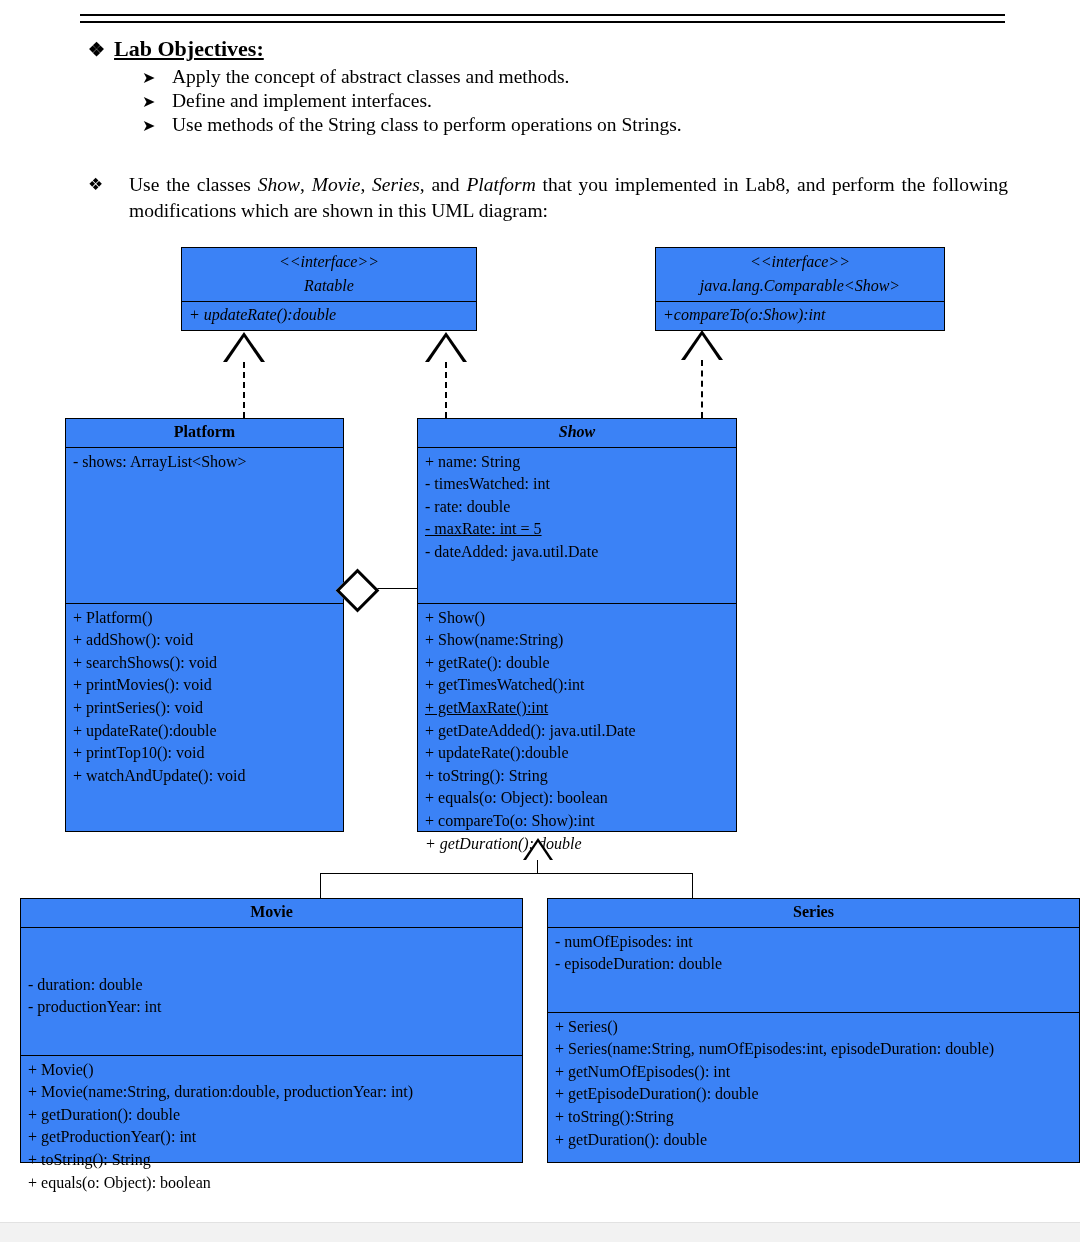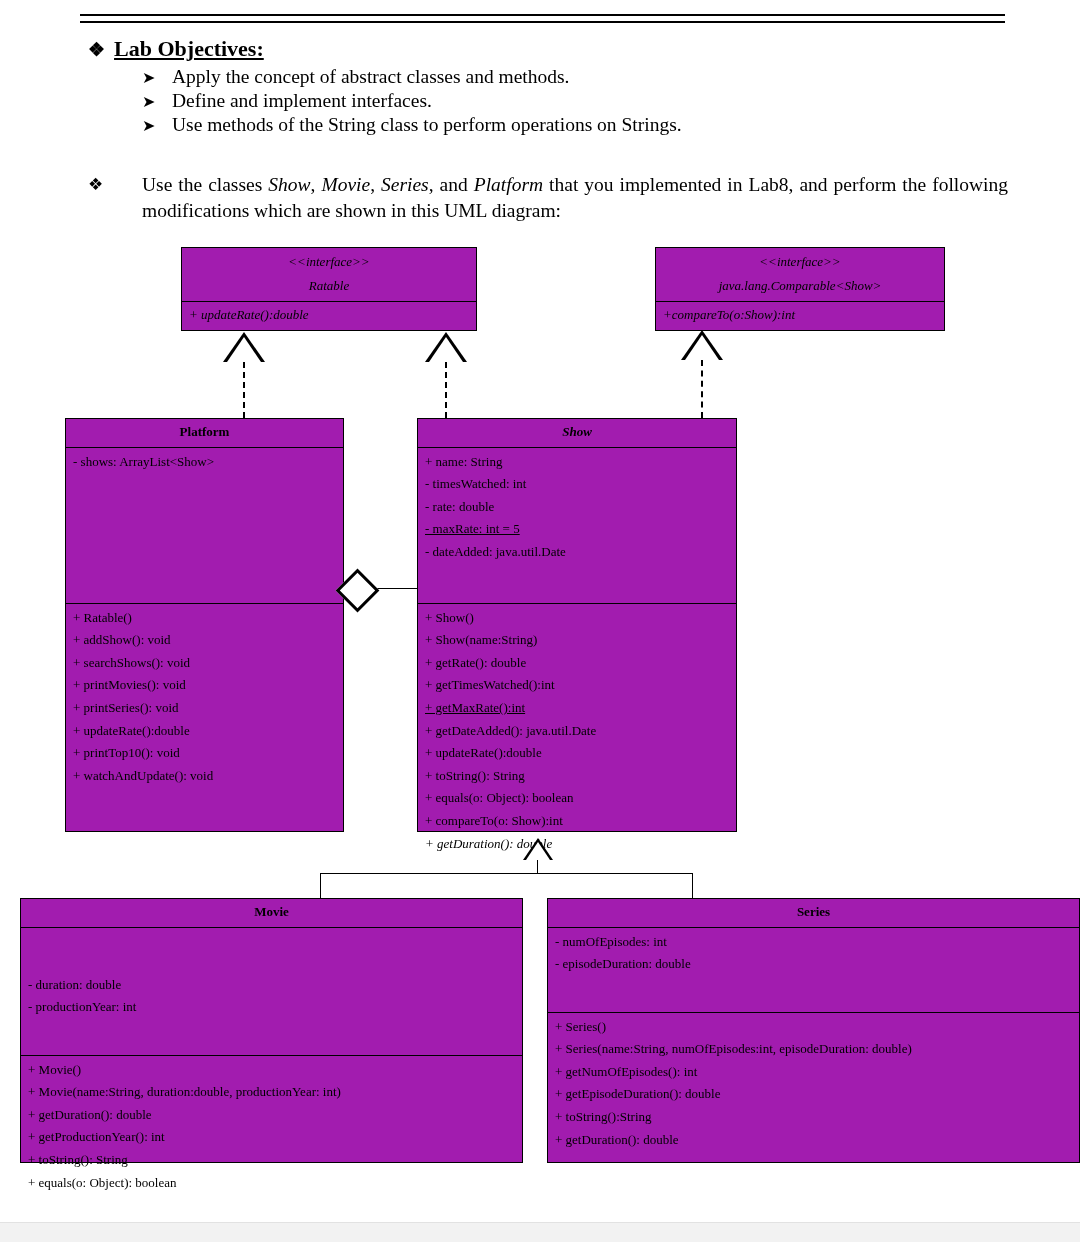--- a/index.html
+++ b/index.html
@@ -83,32 +83,32 @@
     font-size: 19.5px;
     line-height: 26px;
   }
   .para .marker {
     position: absolute;
     left: 0; top: 0;
     font-size: 17px;
   }
   .para .ptext {
     display: block;
-    margin-left: 54px;
+    margin-left: 41px;
     text-align: justify;
   }
   .para i { font-style: italic; }
 
   
   .uml-box {
     position: absolute;
     border: 1.6px solid #000;
-    background: #a21caf;
+    background: #3b82f6;
     box-sizing: border-box;
-    font-size: 13px;
+    font-size: 16px;
     line-height: 22.6px;
   }
   .uml-title {
     text-align: center;
     font-weight: bold;
     padding: 2px 4px 3px 4px;
     border-bottom: 1.6px solid #000;
   }
   .uml-title.abstract {
     font-style: italic;
@@ -278,21 +278,21 @@
     </div>
     <div class="dash-v" style="left:701px; top:360px; height:58px;"></div>
   </div>
 
   <div class="uml-box" id="box-platform">
     <div class="uml-title">Platform</div>
     <div class="uml-section attrs">
       <div class="uml-line">- shows: ArrayList&lt;Show&gt;</div>
     </div>
     <div class="uml-section methods">
-      <div class="uml-line">+ Ratable()</div>
+      <div class="uml-line">+ Platform()</div>
       <div class="uml-line">+ addShow(): void</div>
       <div class="uml-line">+ searchShows(): void</div>
       <div class="uml-line">+ printMovies(): void</div>
       <div class="uml-line">+ printSeries(): void</div>
       <div class="uml-line">+ updateRate():double</div>
       <div class="uml-line">+ printTop10(): void</div>
       <div class="uml-line">+ watchAndUpdate(): void</div>
     </div>
   </div>
 

